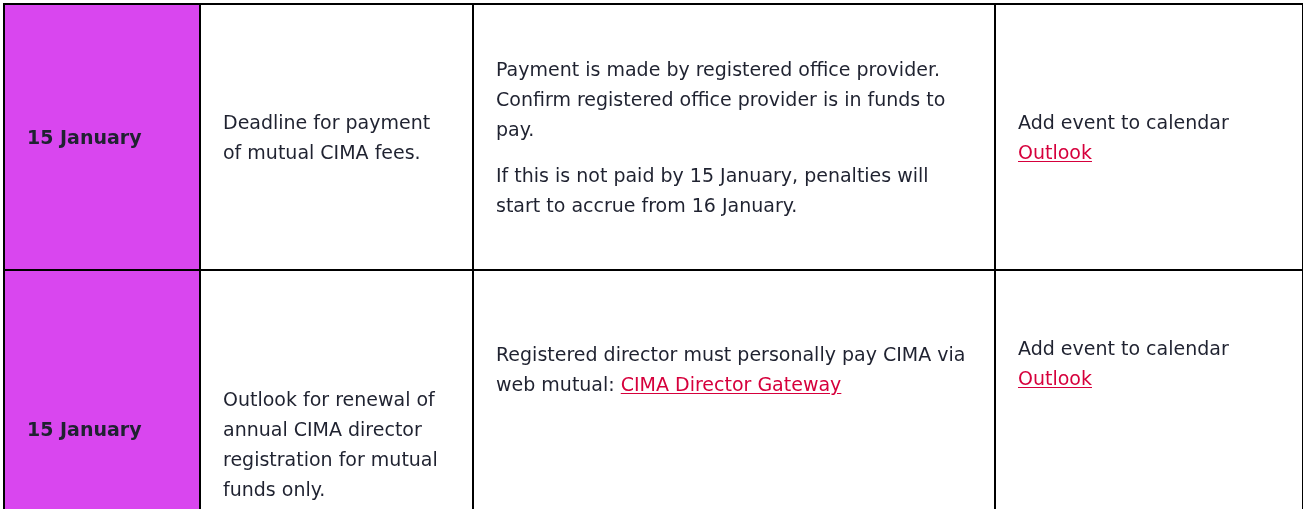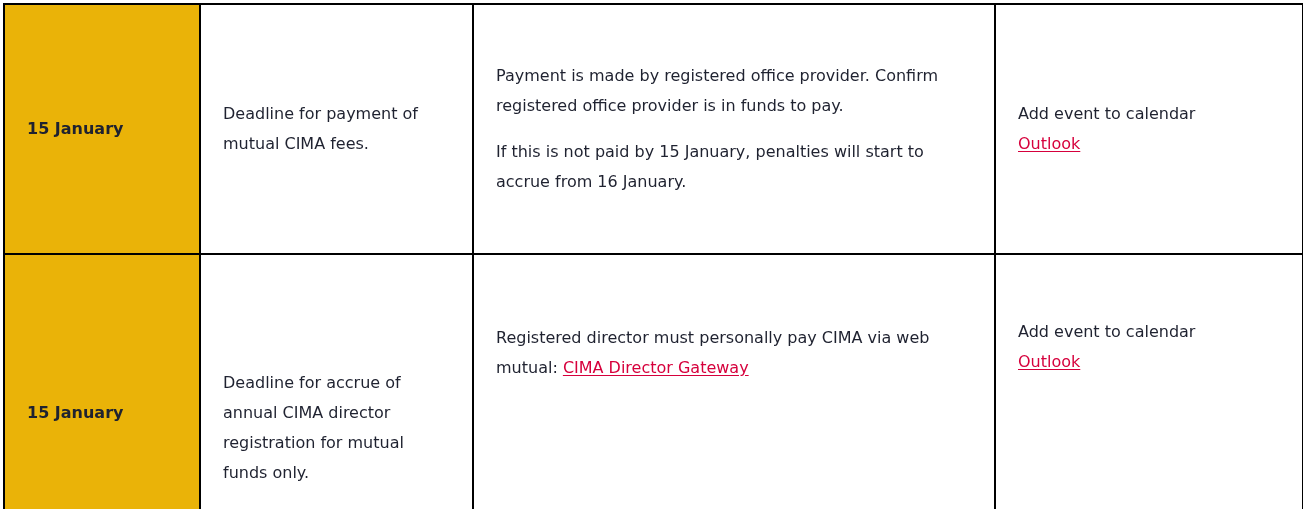--- a/index.html
+++ b/index.html
@@ -22,32 +22,32 @@
       width: 1299px;
     }
     table.deadlines {
       border-collapse: collapse;
       table-layout: fixed;
       width: 1299px;
     }
     table.deadlines td {
       border: 2px solid #000000;
       vertical-align: middle;
-      padding: 4px 22px;
-      font-size: 16px;
+      padding: 12px 22px;
+      font-size: 19px;
       line-height: 30px;
       word-wrap: break-word;
     }
     col.c-date { width: 196px; }
     col.c-event { width: 273px; }
     col.c-notes { width: 522px; }
     col.c-cal { width: 308px; }
 
     td.date-cell {
-      background: #eab308;
+      background: #d946ef;
       font-weight: bold;
     }
     tr.row-1 td { height: 240px; }
     tr.row-2 td { height: 300px; }
 
     td.notes-cell p,
     td.cal-cell p,
     td.event-cell p {
       margin: 0;
     }
@@ -106,21 +106,21 @@
         <td class="cal-cell">
           <span class="cal-label">Add event to calendar</span>
           <span class="cal-link-wrap">
             <a class="link" href="#">Outlook</a>
           </span>
         </td>
       </tr>
       <tr class="row-2">
         <td class="date-cell">15 January</td>
         <td class="event-cell">
-          <p>Deadline for accrue of annual CIMA director registration for mutual funds only.</p>
+          <p>Outlook for renewal of annual CIMA director registration for mutual funds only.</p>
         </td>
         <td class="notes-cell">
           <p><span>Registered director must personally pay CIMA via web mutual: </span><a class="link" href="#">CIMA Director Gateway</a></p>
         </td>
         <td class="cal-cell">
           <span class="cal-label">Add event to calendar</span>
           <span class="cal-link-wrap">
             <a class="link" href="#">Outlook </a>
           </span>
         </td>

